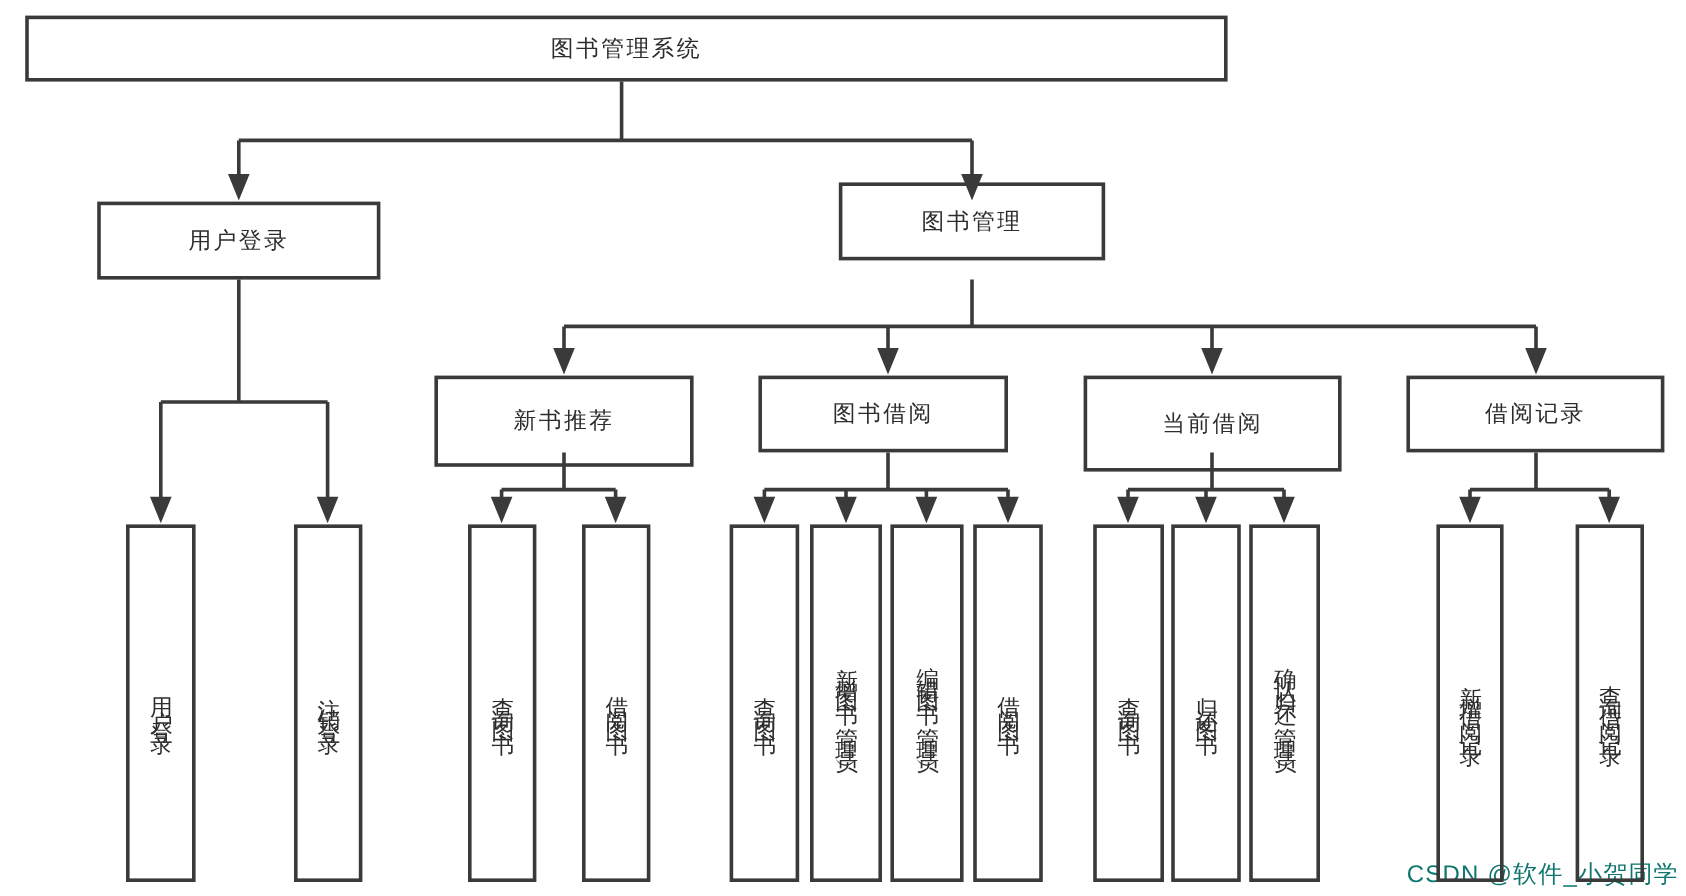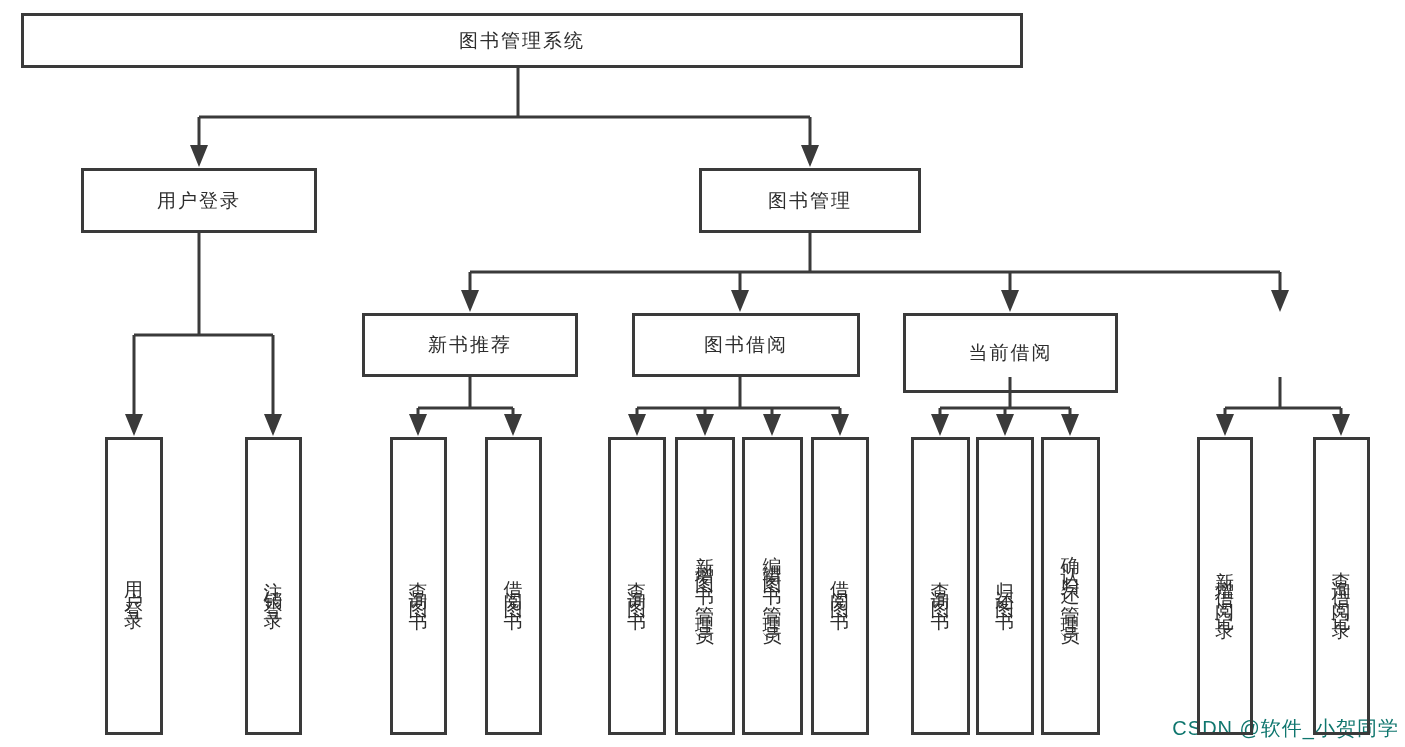--- a/index.html
+++ b/index.html
@@ -79,25 +79,26 @@
              M931 414 L949 414 L940 436 Z  M996 414 L1014 414 L1005 436 Z
              M1061 414 L1079 414 L1070 436 Z
              M1216 414 L1234 414 L1225 436 Z  M1332 414 L1350 414 L1341 436 Z"></path>
   </svg>
 
   <div class="watermark">CSDN @软件_小贺同学</div>
 
   <div class="node hnode" style="left:21px; top:13px; width:1002px; height:55px;">图书管理系统</div>
 
   <div class="node hnode" style="left:81px; top:168px; width:236px; height:65px;">用户登录</div>
-  <div class="node hnode" style="left:699px; top:168px; width:222px; height:65px;text-align:center;">图书管理</div>
+  <div class="node hnode" style="left:699px; top:152px; width:222px; height:65px;text-align:center;">图书管理</div>
 
-  <div class="node hnode" style="left:362px; top:313px; width:216px; height:64px;">新书推荐</div>
-  <div class="node hnode" style="left:632px; top:313px; width:228px; height:64px;">图书借阅</div>
+  <div class="node hnode" style="left:362px; top:313px; width:216px; height:76px;">新书推荐</div>
+  <div class="node hnode" style="left:632px; top:313px; width:208px; height:64px;">图书借阅</div>
   <div class="node hnode" style="left:903px; top:313px; width:215px; height:80px;">当前借阅</div>
+  <div class="node hnode" style="left:1172px; top:313px; width:215px; height:64px;">借阅记录</div>
 
   <div class="node vnode" style="left:105px; top:437px; width:58px; height:298px;">用户登录</div>
   <div class="node vnode" style="left:245px; top:437px; width:57px; height:298px;">注销登录</div>
 
   <div class="node vnode" style="left:390px; top:437px; width:57px; height:298px;">查询图书</div>
   <div class="node vnode" style="left:485px; top:437px; width:57px; height:298px;">借阅图书</div>
 
   <div class="node vnode" style="left:608px; top:437px; width:58px; height:298px;">查询图书</div>
   <div class="node vnode" style="left:675px; top:437px; width:60px; height:298px;">新增图书（管理员）</div>
   <div class="node vnode" style="left:742px; top:437px; width:61px; height:298px;">编辑图书（管理员）</div>

